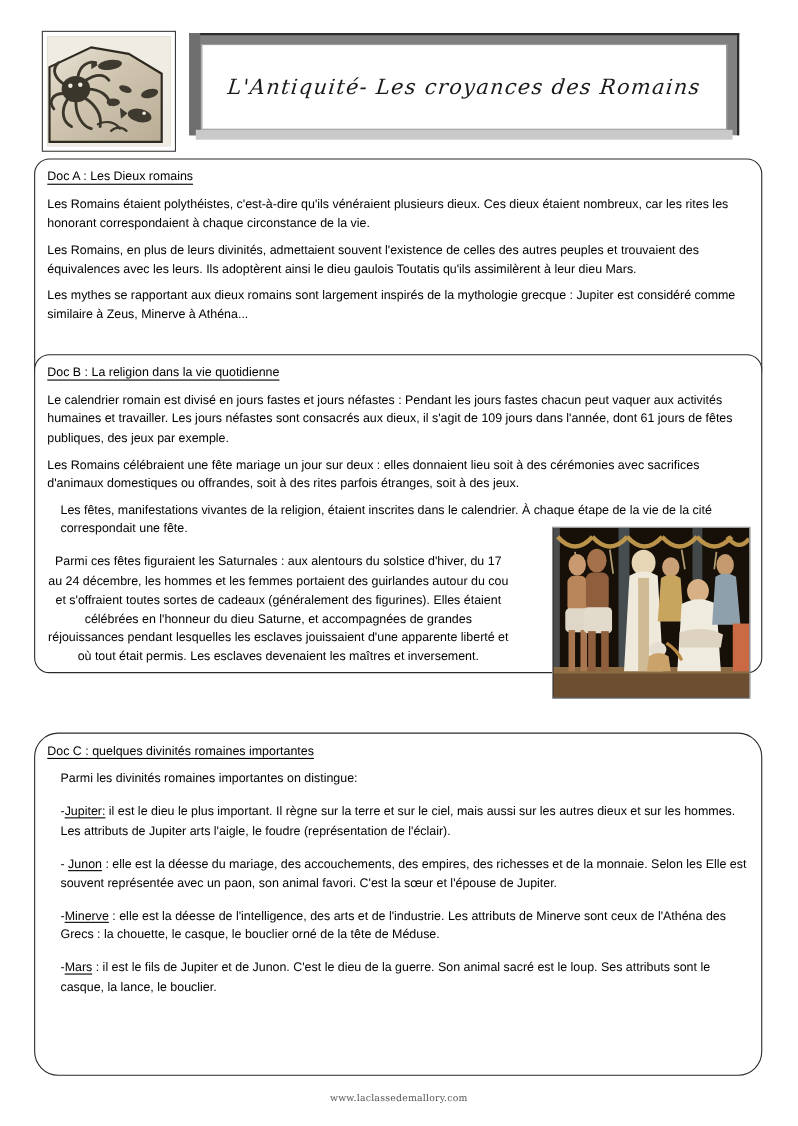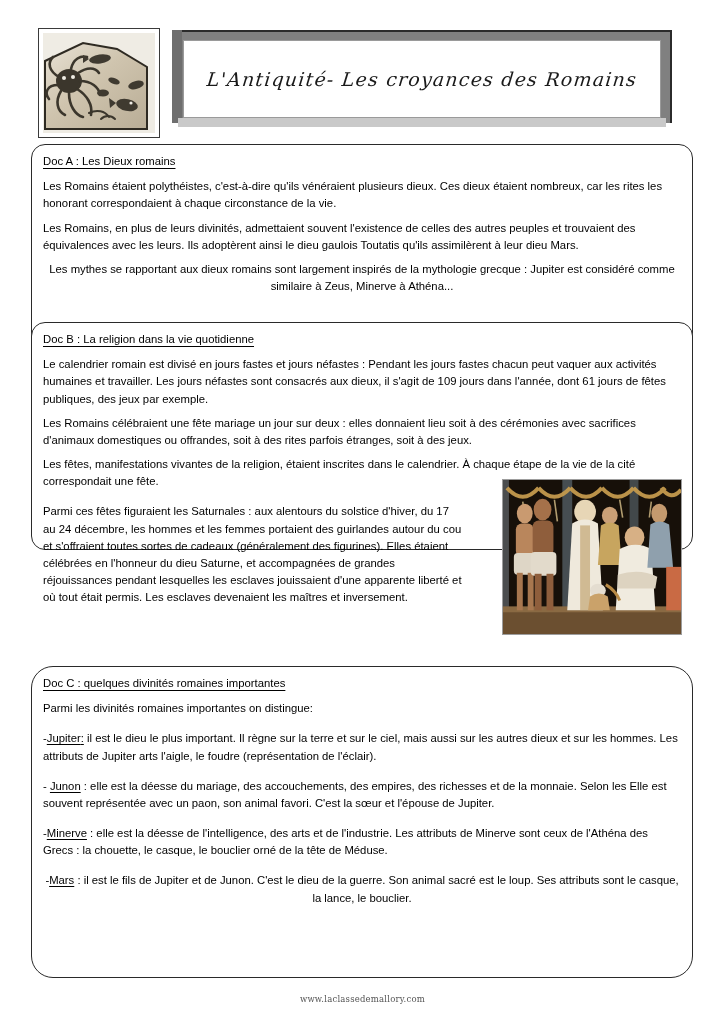--- a/index.html
+++ b/index.html
@@ -90,54 +90,54 @@
   .doc-box {
     position: absolute;
     left: 31px;
     width: 662px;
     border: 1.2px solid #2a2a2a;
     border-radius: 14px;
     background: #ffffff;
     padding: 9px 11px 10px 11px;
   }
   #doc-a { top: 144px; height: 206px; }
-  #doc-b { top: 322px; height: 228px; }
+  #doc-b { top: 322px; height: 290px; }
   #doc-c { top: 666px; height: 312px; border-radius: 22px; }
 
   .doc-title {
     font-size: 11.3px;
     text-decoration: underline;
     text-underline-offset: 2.5px;
     margin-bottom: 9px;
     line-height: 1.35;
   }
 
   .doc-p {
     font-size: 11.3px;
     line-height: 1.52;
     margin-bottom: 7px;
     text-align: left;
   }
-  .doc-p:last-child { margin-bottom: 0; text-align: center; }
+  .doc-p:last-child { margin-bottom: 0; }
   .doc-p u { text-underline-offset: 2px; }
-  .gap { margin-bottom: 13px; }
+  .gap { margin-bottom: 13px; margin-left: 12px; }
 
   
   .saturn-img {
     position: absolute;
     right: 10px;
     top: 156px;
     width: 180px;
     height: 156px;
     border: 1px solid #9d9d9d;
     overflow: hidden;
     background: #140f0a;
   }
   .saturn-img svg { display: block; width: 100%; height: 100%; }
-  .narrow { width: 420px; }
+  .narrow { width: 420px; text-align: center; }
 
   
   .footer {
     position: absolute;
     left: 0; top: 994px;
     width: 725px;
     text-align: center;
     font-family: "DejaVu Serif", serif;
     font-size: 8.5px;
     color: #555555;

